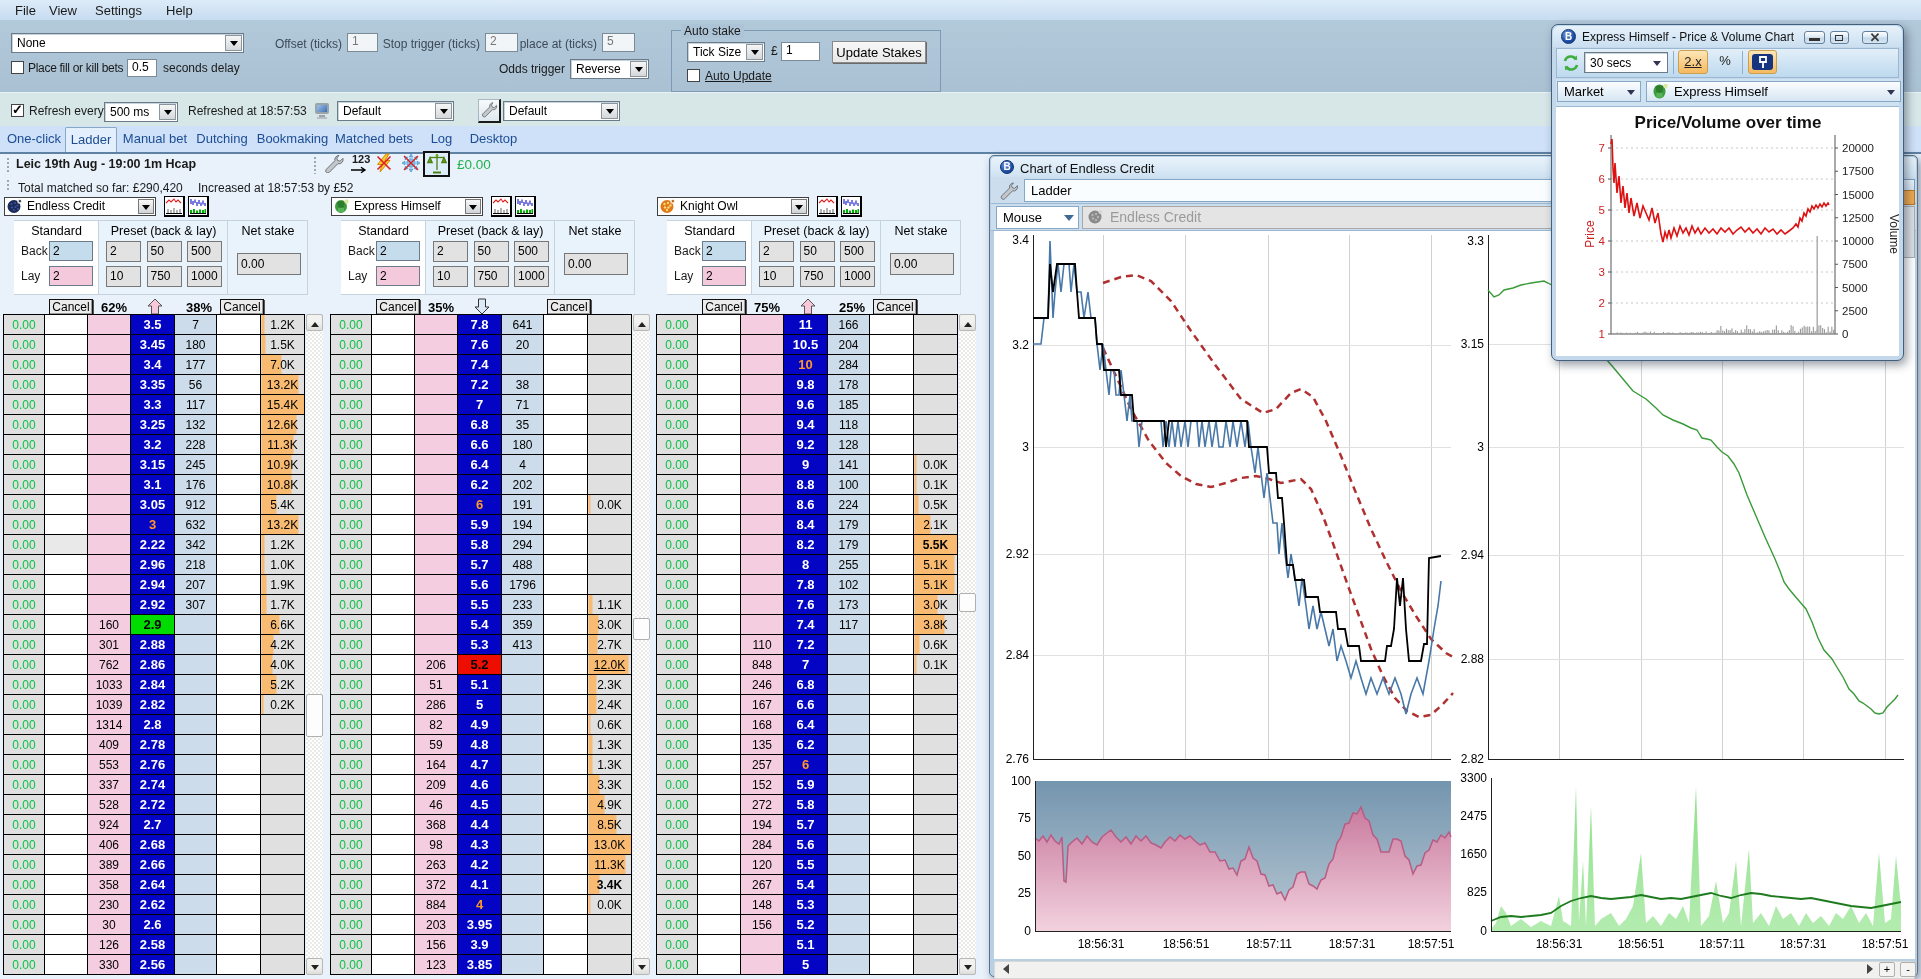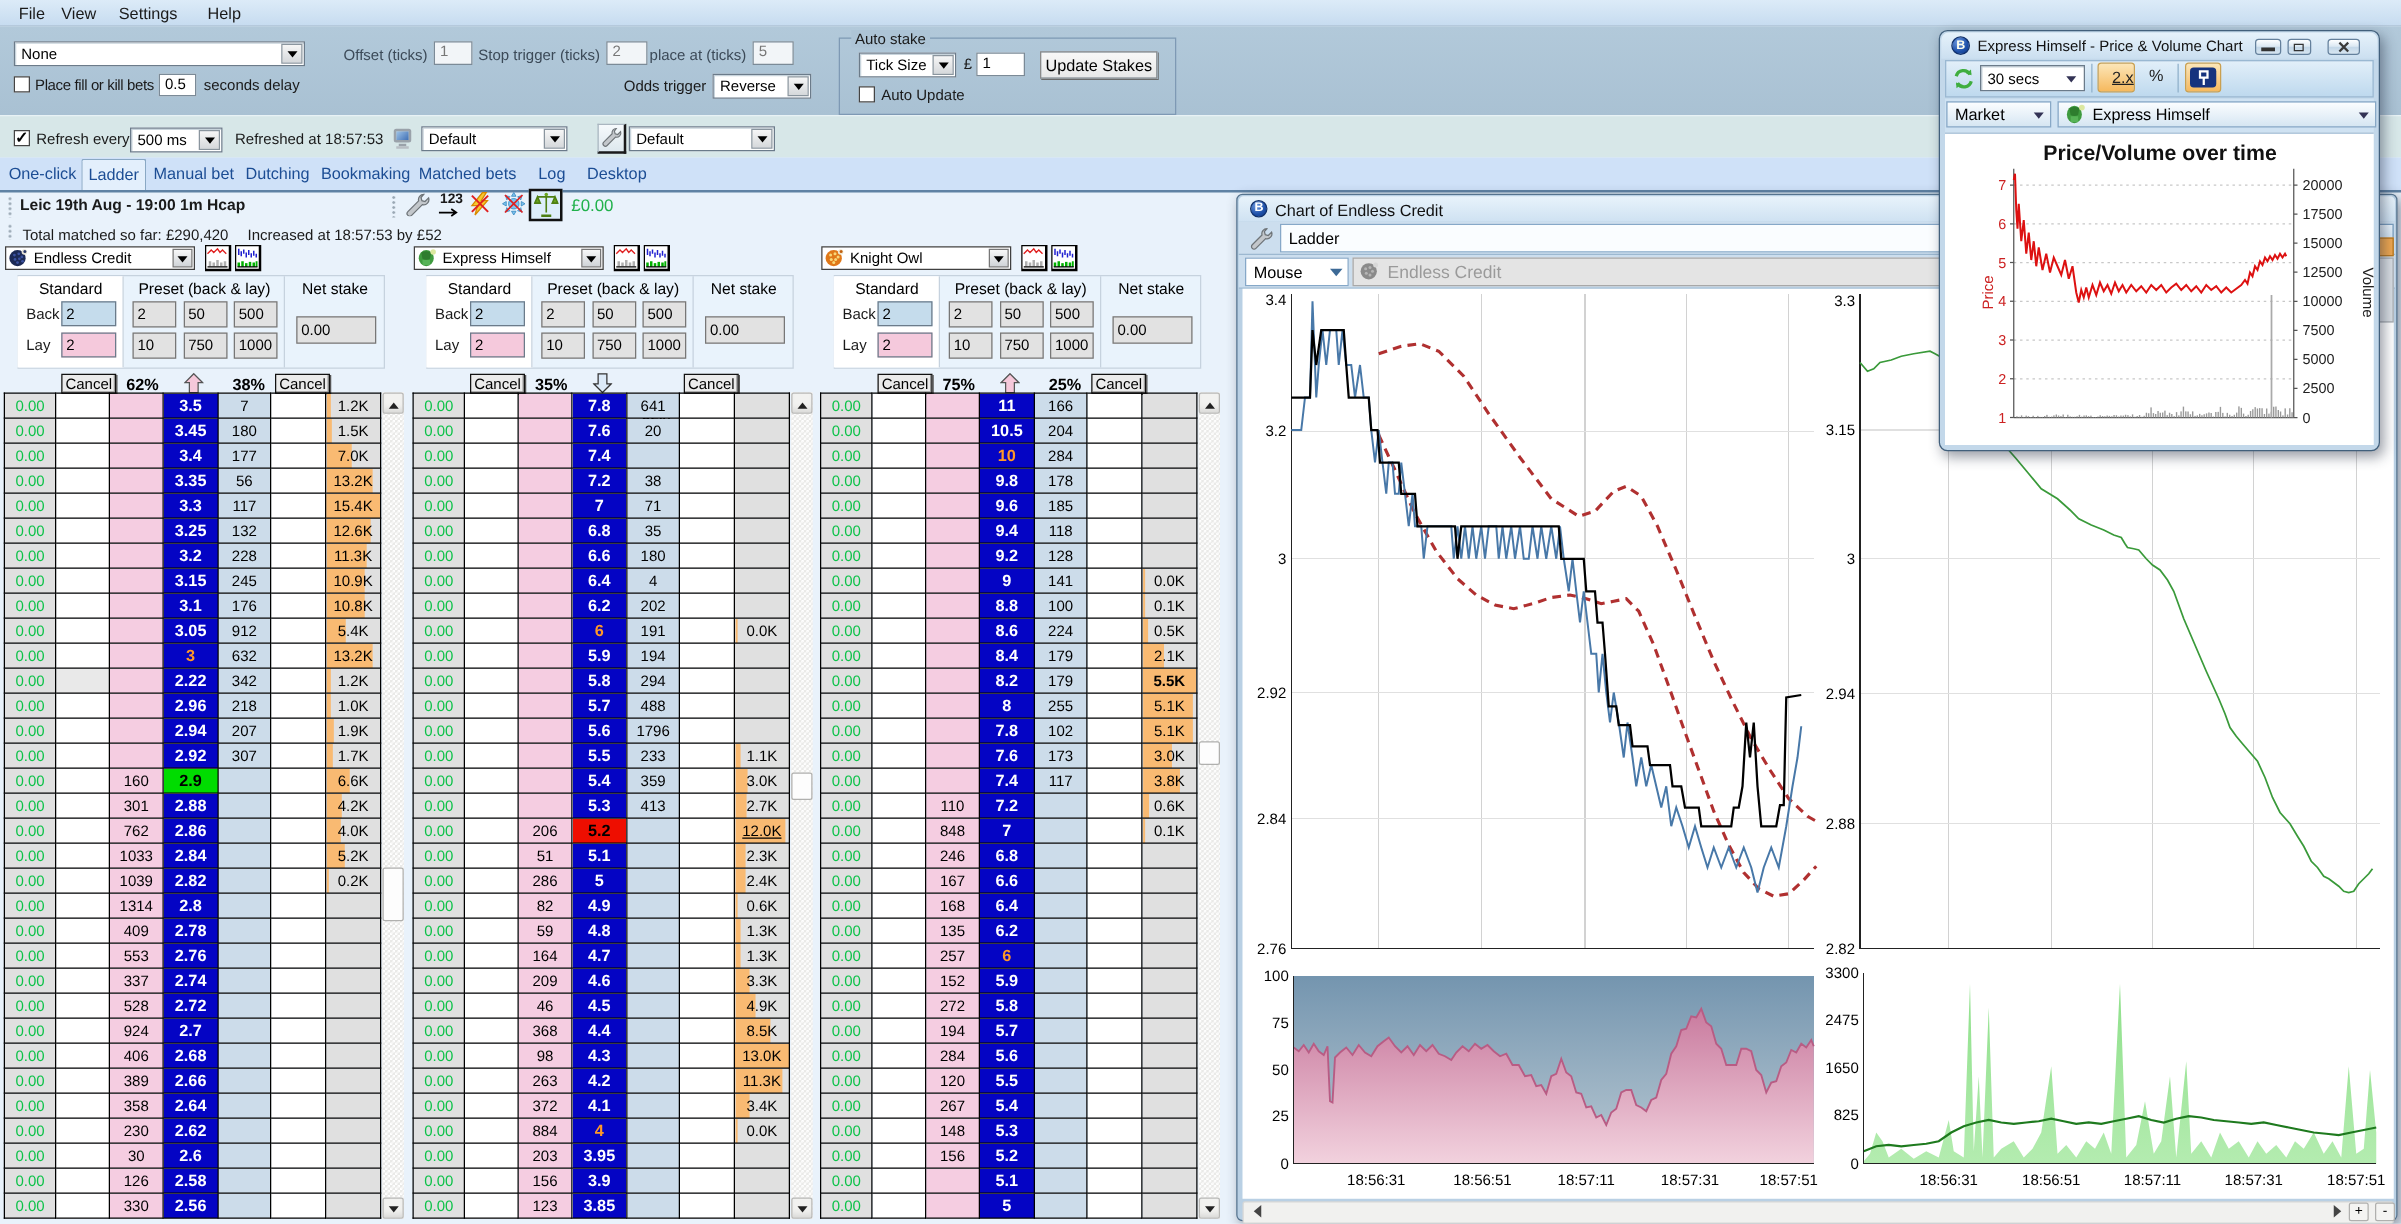--- a/index.html
+++ b/index.html
@@ -78,21 +78,21 @@
 <div class="grp" style="left:671px;top:30px;width:270px;height:62px;"></div>
 <div class="grplbl" style="left:681px;top:24px;">Auto stake</div>
 <div class="combo" style="left:687px;top:42px;width:78px;height:20px;">
     <div class="t" style="font-size:12px">Tick Size</div>
     <div class="dd"></div>
   </div>
 <div class="lbl" style="left:771px;top:44px;">£</div>
 <div class="tbox" style="left:781px;top:42px;width:39px;height:19px;">1</div>
 <div class="btn" style="left:832px;top:41px;width:94px;height:22px;line-height:21px;">Update Stakes</div>
 <div class="cb" style="left:687px;top:69px;"></div>
-<div class="lbl" style="left:705px;top:69px;">Auto Update</div>
+<div class="lbl" style="left:705px;top:69px;text-decoration:underline;">Auto Update</div>
 <div class="abs refreshrow"></div>
 <div class="cb chk" style="left:11px;top:104px;"></div>
 <div class="lbl" style="left:29px;top:104px;">Refresh every</div>
 <div class="combo" style="left:104px;top:102px;width:74px;height:20px;">
     <div class="t" style="font-size:12px">500 ms</div>
     <div class="dd"></div>
   </div>
 <div class="lbl" style="left:188px;top:104px;">Refreshed at 18:57:53</div>
 <div class="abs" style="left:315px;top:103px;width:14px;height:11px;background:linear-gradient(135deg,#9fc4e8,#3f6fb4);border:2px solid #9aa2aa;border-radius:2px;"></div>
 <div class="abs" style="left:319px;top:115px;width:6px;height:2px;background:#9aa2aa;"></div>
@@ -880,21 +880,21 @@
         <td class="c5"></td>
         <td class="c6" style="background:linear-gradient(90deg,#f9ba72 86.9%,#e0e0e0 86.9%);">11.3K</td>
       </tr>
       <tr>
         <td class="c0">0.00</td>
         <td class="c1" style=""></td>
         <td class="c2">372</td>
         <td class="c3" style="">4.1</td>
         <td class="c4"></td>
         <td class="c5"></td>
-        <td class="c6" style="background:linear-gradient(90deg,#f9ba72 26.2%,#e0e0e0 26.2%);">3.4K</td>
+        <td class="c6" style="background:linear-gradient(90deg,#f9ba72 26.2%,#e0e0e0 26.2%);font-weight:bold;">3.4K</td>
       </tr>
       <tr>
         <td class="c0">0.00</td>
         <td class="c1" style=""></td>
         <td class="c2">884</td>
         <td class="c3" style="color:#ff9828;">4</td>
         <td class="c4"></td>
         <td class="c5"></td>
         <td class="c6" style="background:linear-gradient(90deg,#f9ba72 3.5%,#e0e0e0 3.5%);">0.0K</td>
       </tr>
@@ -1459,21 +1459,21 @@
       <path d="M4 8 a6 6 0 0 1 11 -1.5" fill="none" stroke="#3fae3f" stroke-width="2.6"></path>
       <path d="M15.8 2.5 l0.4 4.6 -4.4 -1.4 z" fill="#3fae3f"></path>
       <path d="M16 12 a6 6 0 0 1 -11 1.5" fill="none" stroke="#3fae3f" stroke-width="2.6"></path>
       <path d="M4.2 17.5 l-0.4 -4.6 4.4 1.4 z" fill="#3fae3f"></path>
     </svg>
 <div class="combo" style="left:32px;top:27px;width:84px;height:21px;">
       <div class="t">30 secs</div>
       <div style="position:absolute;right:6px;top:8px;border:4px solid transparent;border-top:5px solid #335;"></div>
     </div>
 <div class="abs" style="left:121px;top:26px;width:1px;height:23px;background:#8fb0ca;"></div>
-<div class="abs" style="left:126px;top:25px;width:30px;height:24px;background:linear-gradient(#fce6b8,#f6b95e);border:1px solid #caa050;border-radius:3px;font-size:13px;text-align:right;line-height:22px;color:#222;text-decoration:underline;">2.x</div>
+<div class="abs" style="left:126px;top:25px;width:30px;height:24px;background:linear-gradient(#fce6b8,#f6b95e);border:1px solid #caa050;border-radius:3px;font-size:13px;text-align:center;line-height:22px;color:#222;text-decoration:underline;">2.x</div>
 <div class="abs" style="left:160px;top:25px;width:26px;height:24px;font-size:13px;text-align:center;line-height:22px;color:#222;">%</div>
 <div class="abs" style="left:190px;top:26px;width:1px;height:23px;background:#8fb0ca;"></div>
 <div class="abs" style="left:196px;top:25px;width:29px;height:24px;background:linear-gradient(#fce6b8,#f6b95e);border:1px solid #caa050;border-radius:3px;">
       <div style="position:absolute;left:3px;top:3px;width:21px;height:16px;background:#16337e;border-radius:3px;"></div>
       <svg style="position:absolute;left:8px;top:5px" width="12" height="13" viewBox="0 0 12 13">
         <path d="M3 1 h6 v5 h-6 z M6 6 v6" stroke="#fff" stroke-width="1.8" fill="none"></path>
       </svg>
     </div>
 <div class="abs" style="left:4px;top:54px;right:4px;height:27px;background:#cfe2f2;"></div>
 <div class="abs" style="left:5px;top:56px;width:84px;height:21px;background:linear-gradient(#fbfdff,#d6e6f2);border:1px solid #88a8c6;font-size:13px;line-height:19px;padding-left:6px;color:#000;">Market<div style="position:absolute;right:5px;top:8px;border:4px solid transparent;border-top:5px solid #335;"></div></div>

